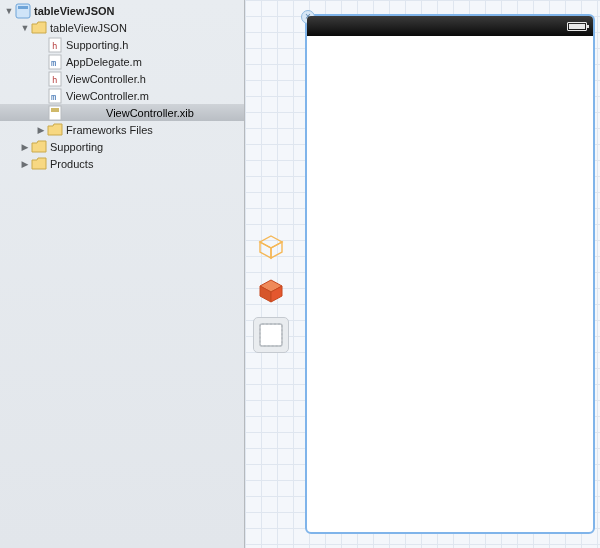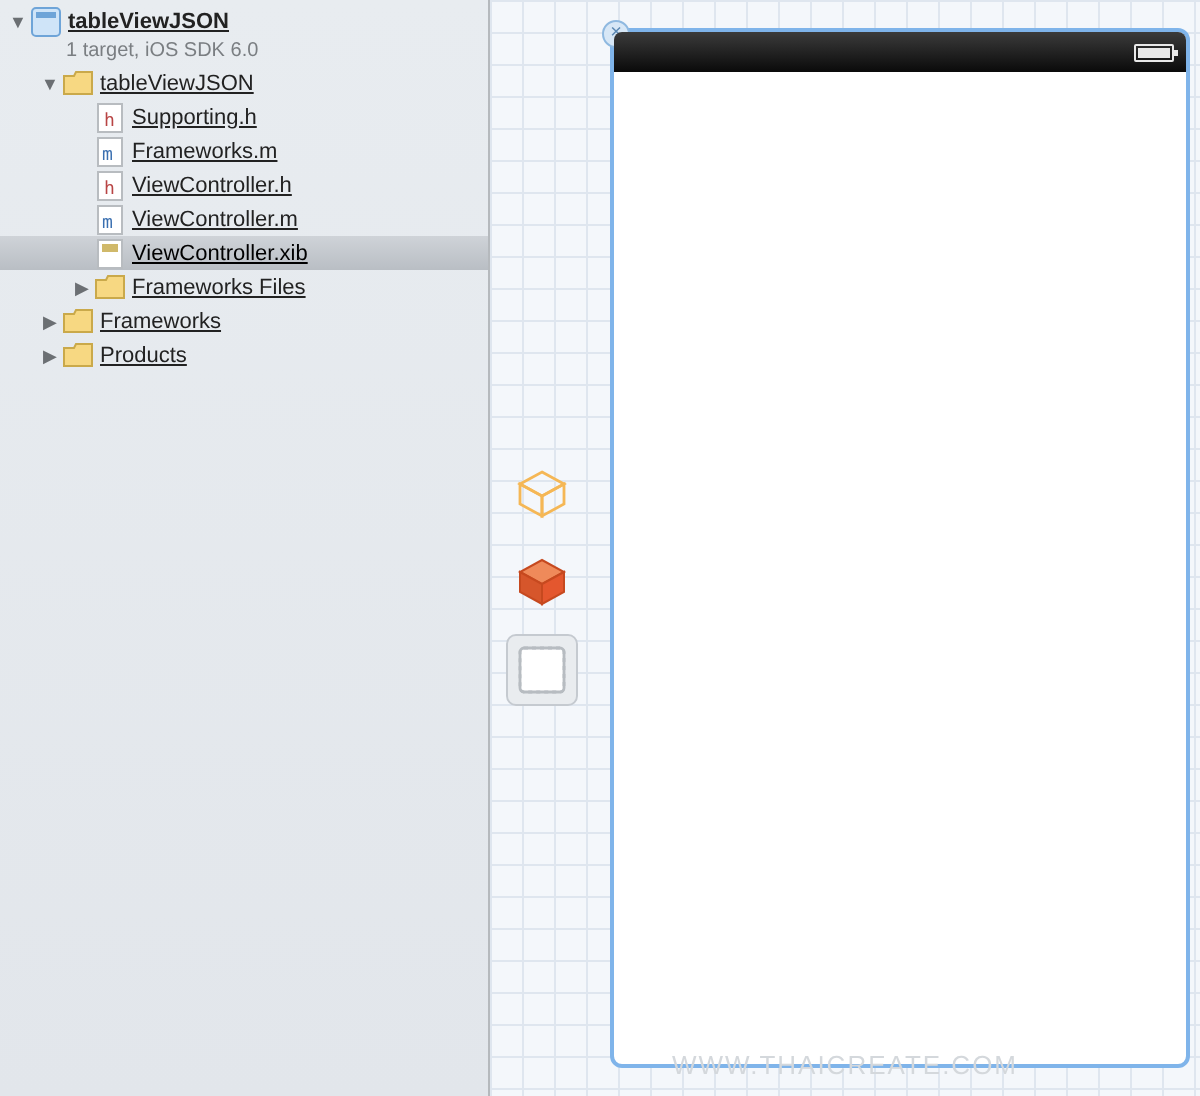--- a/index.html
+++ b/index.html
@@ -38,22 +38,22 @@
   .arrow {
     width: 10px; height: 10px;
     display: inline-flex; align-items:center; justify-content:center;
     color: #6b6f73; font-size: 9px;
     margin-right: 1px;
   }
   .arrow.empty { visibility: hidden; }
   .icon { width: 16px; height: 16px; display:inline-flex; align-items:center; justify-content:center; margin-right: 3px; }
   .proj-icon svg, .folder-icon svg, .h-icon svg, .m-icon svg, .xib-icon svg { display:block; }
   .subtitle { color: #7a7e82; font-size: 10px; padding-left: 33px; height:14px; line-height:14px; }
-  .label { color: #222; text-decoration: underline; }
-  .row.selected .label { color:#000; }
+  .label { color: #222; }
+  .row.selected .label { color:#000;margin-left:40px; }
 
   .canvas-area {
     flex: 1;
     position: relative;
     background:
       linear-gradient(#dfe6ef 1px, transparent 1px) 0 0 / 16px 16px,
       linear-gradient(90deg, #dfe6ef 1px, transparent 1px) 0 0 / 16px 16px,
       #f4f7fb;
   }
   .dock {
@@ -122,21 +122,20 @@
     <div class="row indent0">
       <span class="arrow">▼</span>
       <span class="icon proj-icon">
         <svg width="16" height="16">
             <rect x="1" y="1" width="14" height="14" rx="2" fill="#cfe4f8" stroke="#6ea4d8"></rect>
             <rect x="3" y="3" width="10" height="3" fill="#6ea4d8"></rect>
           </svg>
       </span>
       <span class="label" style="font-weight:bold;">tableViewJSON</span>
     </div>
-    <div class="subtitle">1 target, iOS SDK 6.0</div>
 
     <div class="row indent1">
       <span class="arrow">▼</span>
       <span class="icon folder-icon">
         <svg width="16" height="14">
             <path d="M1 3 L6 3 L7 1 L15 1 L15 12 L1 12 Z" fill="#f7d882" stroke="#caa94a"></path>
           </svg>
       </span>
       <span class="label">tableViewJSON</span>
     </div>
@@ -153,21 +152,21 @@
     </div>
 
     <div class="row indent2">
       <span class="arrow empty">▶</span>
       <span class="icon m-icon">
         <svg width="14" height="16">
             <rect x="1" y="1" width="12" height="14" fill="#fff" stroke="#b8bcc0"></rect>
             <text x="3" y="12" font-size="9" fill="#3a6fb0" font-family="monospace">m</text>
           </svg>
       </span>
-      <span class="label">Frameworks.m</span>
+      <span class="label">AppDelegate.m</span>
     </div>
 
     <div class="row indent2">
       <span class="arrow empty">▶</span>
       <span class="icon h-icon">
         <svg width="14" height="16">
             <rect x="1" y="1" width="12" height="14" fill="#fff" stroke="#b8bcc0"></rect>
             <text x="4" y="12" font-size="9" fill="#b84444" font-family="monospace">h</text>
           </svg>
       </span>
@@ -206,21 +205,21 @@
       <span class="label">Frameworks Files</span>
     </div>
 
     <div class="row indent1">
       <span class="arrow">▶</span>
       <span class="icon folder-icon">
         <svg width="16" height="14">
             <path d="M1 3 L6 3 L7 1 L15 1 L15 12 L1 12 Z" fill="#f7d882" stroke="#caa94a"></path>
           </svg>
       </span>
-      <span class="label">Frameworks</span>
+      <span class="label">Supporting</span>
     </div>
 
     <div class="row indent1">
       <span class="arrow">▶</span>
       <span class="icon folder-icon">
         <svg width="16" height="14">
             <path d="M1 3 L6 3 L7 1 L15 1 L15 12 L1 12 Z" fill="#f7d882" stroke="#caa94a"></path>
           </svg>
       </span>
       <span class="label">Products</span>
@@ -256,14 +255,13 @@
 
   <div class="device-frame">
     <div class="device-close">×</div>
     <div class="statusbar">
       <div class="battery">
           <div class="battery-fill"></div>
         </div>
     </div>
   </div>
 
-  <div class="watermark">WWW.THAICREATE.COM</div>
 </div>
 
 </body></html>

